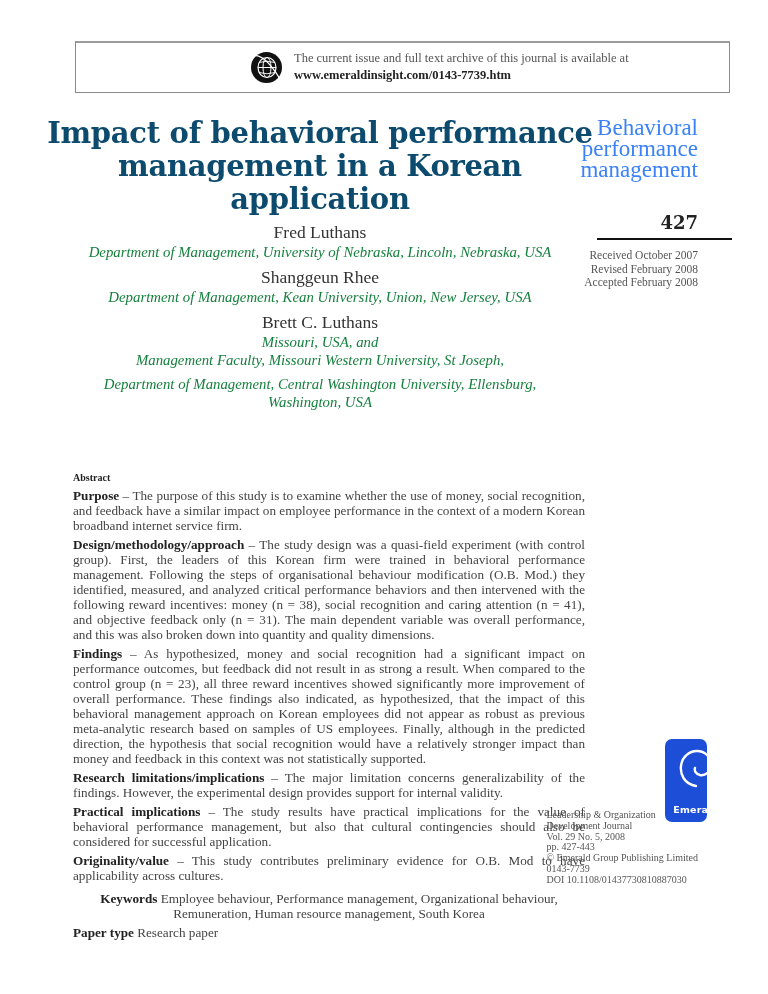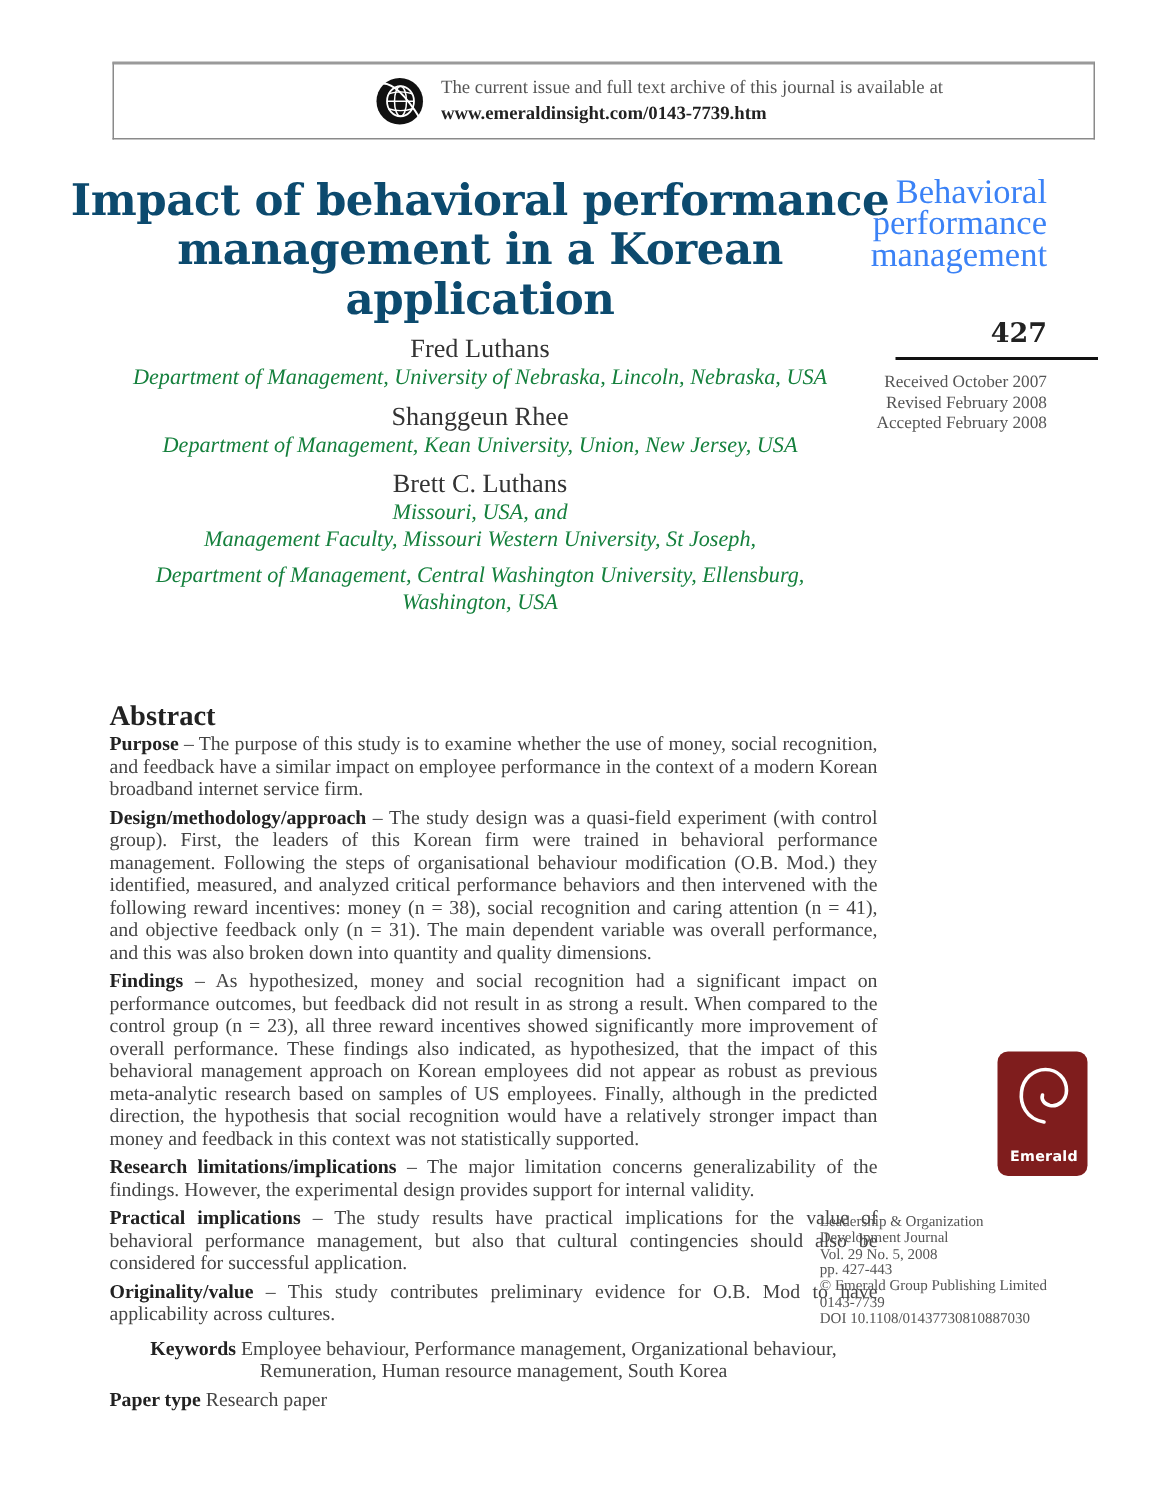--- a/index.html
+++ b/index.html
@@ -86,21 +86,21 @@
       left: 73px;
       top: 470px;
       width: 512px;
       font-size: 13.2px;
       line-height: 15px;
       color: #444444;
       text-align: justify;
     }
     .abstract-heading {
       font-weight: bold;
-      font-size: 19px;
+      font-size: 10px;
       color: #222222;
       margin-bottom: 3px;
     }
     .abstract p {
       margin-bottom: 4px;
     }
     .abstract .label {
       font-weight: bold;
       color: #222222;
     }
@@ -144,24 +144,24 @@
       top: 249px;
       text-align: right;
       font-size: 11.5px;
       line-height: 13.5px;
       color: #555555;
     }
 
     .emerald-logo {
       position: absolute;
       left: 665px;
-      top: 701px;
-      width: 60px;
+      top: 739px;
+      width: 42px;
       height: 83px;
-      background: #7f1d1d;
+      background: #1d4ed8;
       border-radius: 7px;
     }
     .emerald-logo svg {
       position: absolute;
       left: 9px;
       top: 7px;
     }
     .emerald-wordmark {
       position: absolute;
       left: 0;

